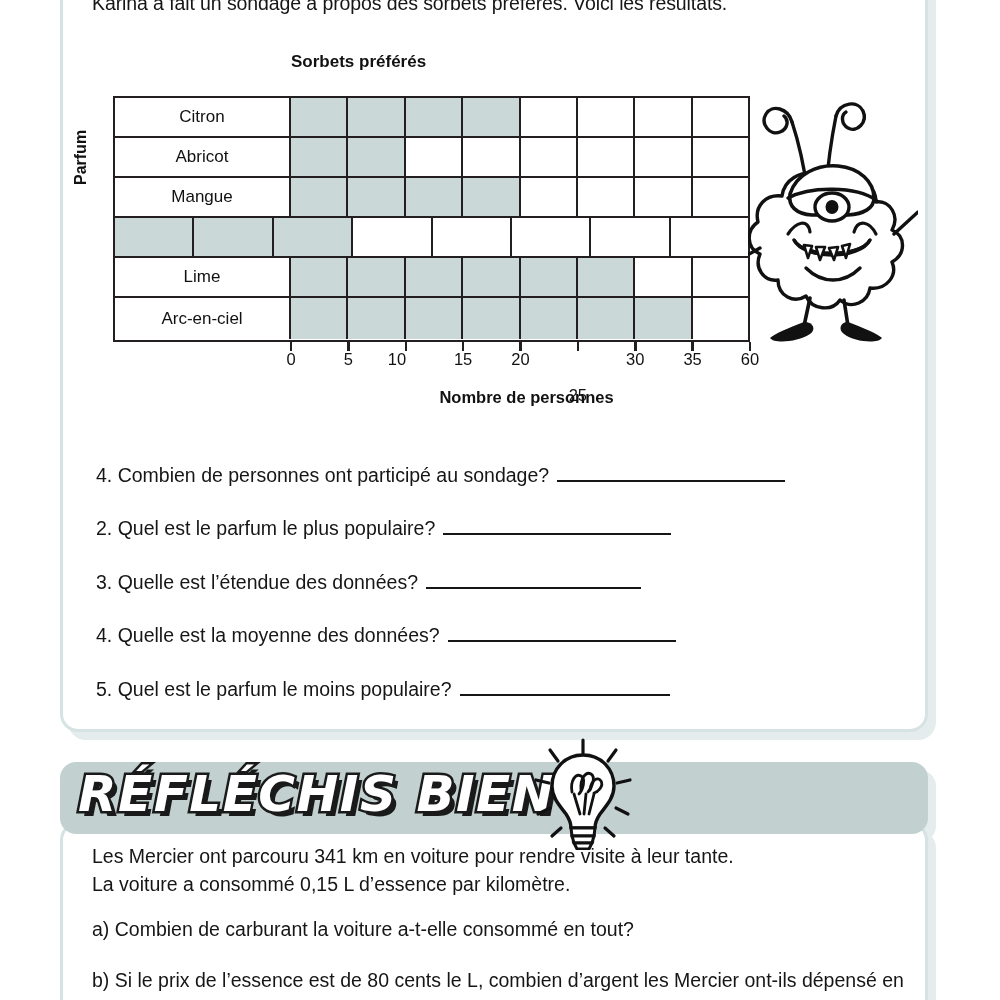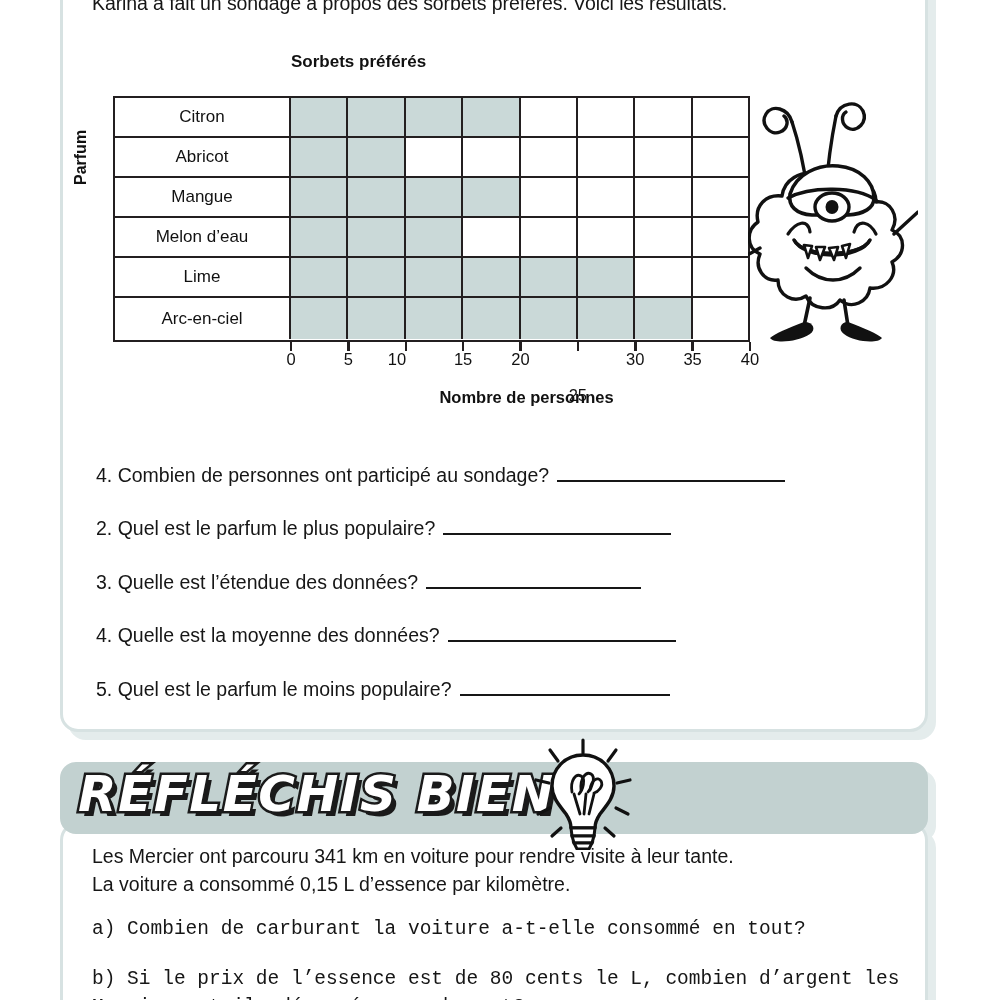--- a/index.html
+++ b/index.html
@@ -267,21 +267,21 @@
   #problem {
     position: absolute;
     left: 92px;
     top: 843px;
     width: 830px;
     z-index: 5;
     font-size: 19.5px;
     color: #161616;
   }
   #problem .line { white-space: nowrap; line-height: 1.42; }
-  #problem .sub { margin-top: 20px; white-space: nowrap; font-family: Liberation Mono, monospace; }
+  #problem .sub { margin-top: 20px; white-space: nowrap; }
   #problem .sub2 { margin-top: 26px; }
   #problem .wrap2 { white-space: normal; line-height: 1.42; }
 </style>
 </head>
 <body>
 
 <div class="panel-shadow" id="panel-top-shadow"></div>
 <div class="panel" id="panel-top"></div>
 
 <div class="panel-shadow" id="panel-bottom-shadow"></div>
@@ -329,21 +329,20 @@
           <div class="cell filled"></div>
           <div class="cell filled"></div>
           <div class="cell filled"></div>
           <div class="cell"></div>
           <div class="cell"></div>
           <div class="cell"></div>
           <div class="cell"></div>
         </div>
       </div>
       <div class="grid-row">
-        <div class="row-label">Melon d’eau</div>
         <div class="row-cells">
           <div class="cell filled"></div>
           <div class="cell filled"></div>
           <div class="cell filled"></div>
           <div class="cell"></div>
           <div class="cell"></div>
           <div class="cell"></div>
           <div class="cell"></div>
           <div class="cell"></div>
         </div>
@@ -389,21 +388,21 @@
     </div>
   <div id="x-labels">
       <div class="xlab" style="left: 291px;">0</div>
       <div class="xlab" style="left: 348.375px;">5</div>
       <div class="xlab" style="left: 397px;">10</div>
       <div class="xlab" style="left: 463.125px;">15</div>
       <div class="xlab" style="left: 520.5px;">20</div>
       <div class="xlab" style="left: 577.875px; margin-top: 36px;">25</div>
       <div class="xlab" style="left: 635.25px;">30</div>
       <div class="xlab" style="left: 692.625px;">35</div>
-      <div class="xlab" style="left: 750px;">40</div>
+      <div class="xlab" style="left: 750px;">60</div>
     </div>
 
   <div id="x-axis-label">Nombre de personnes</div>
 </div>
 
 <div id="monster">
 <svg viewBox="0 0 170 262" width="170" height="262" xmlns="http://www.w3.org/2000/svg">
   <g fill="none" stroke="#111" stroke-width="3.4" stroke-linecap="round" stroke-linejoin="round">
 
     <path d="M60 112 C56 84 50 58 44 40"></path>

